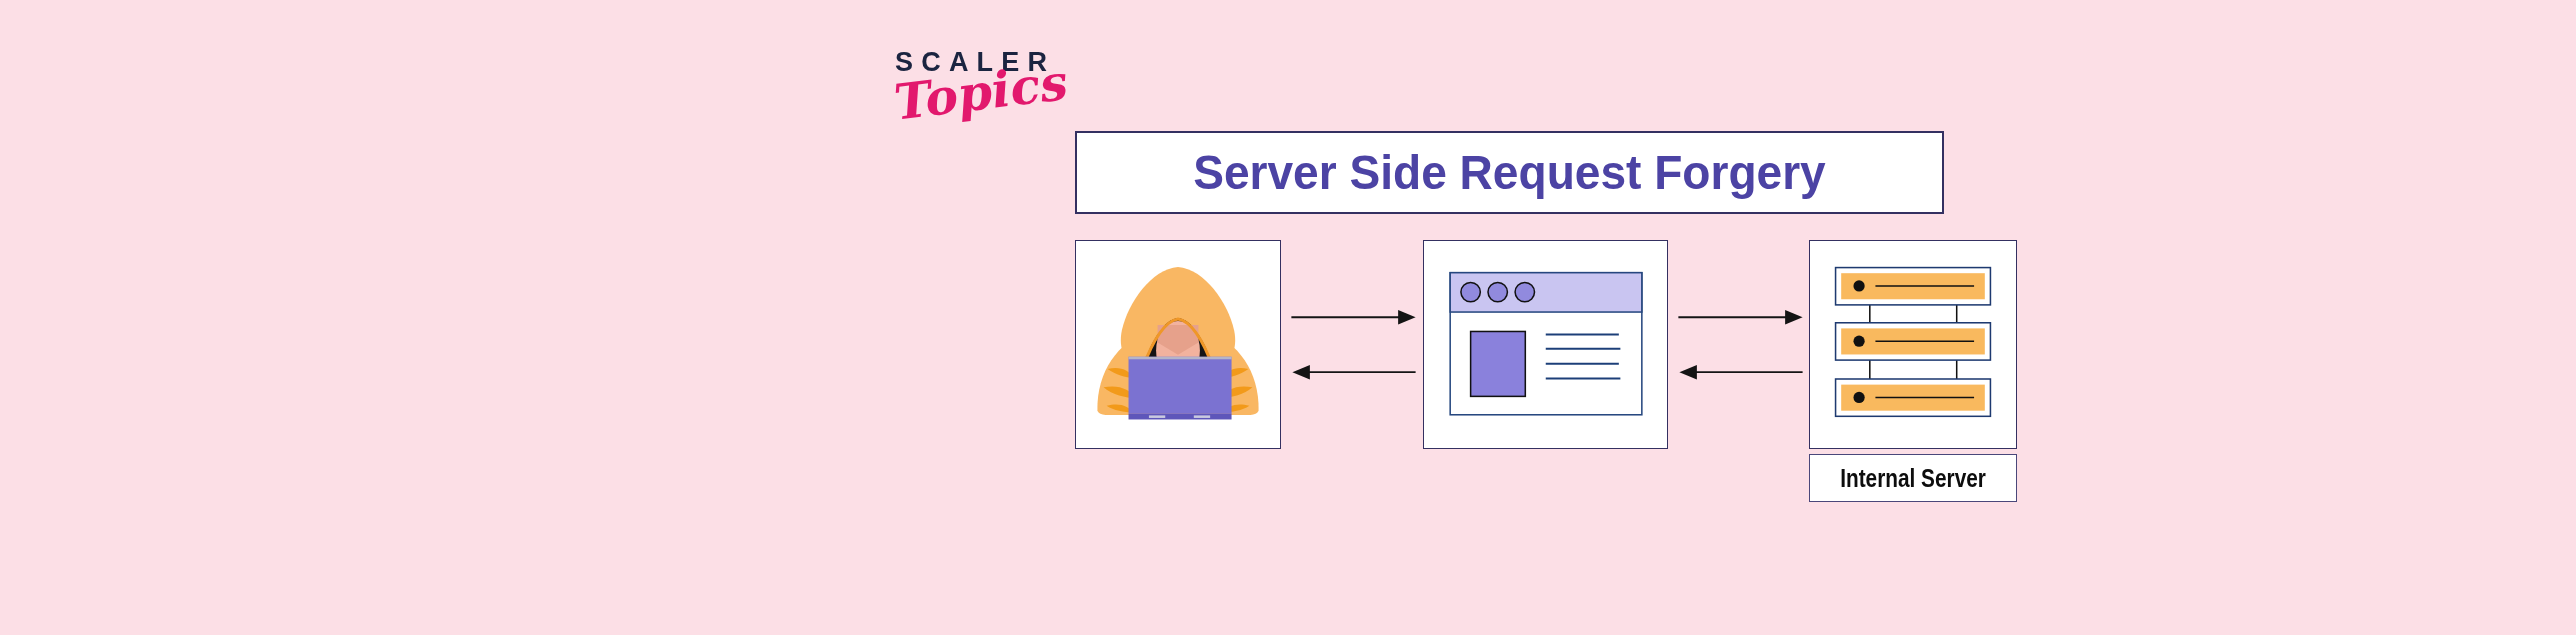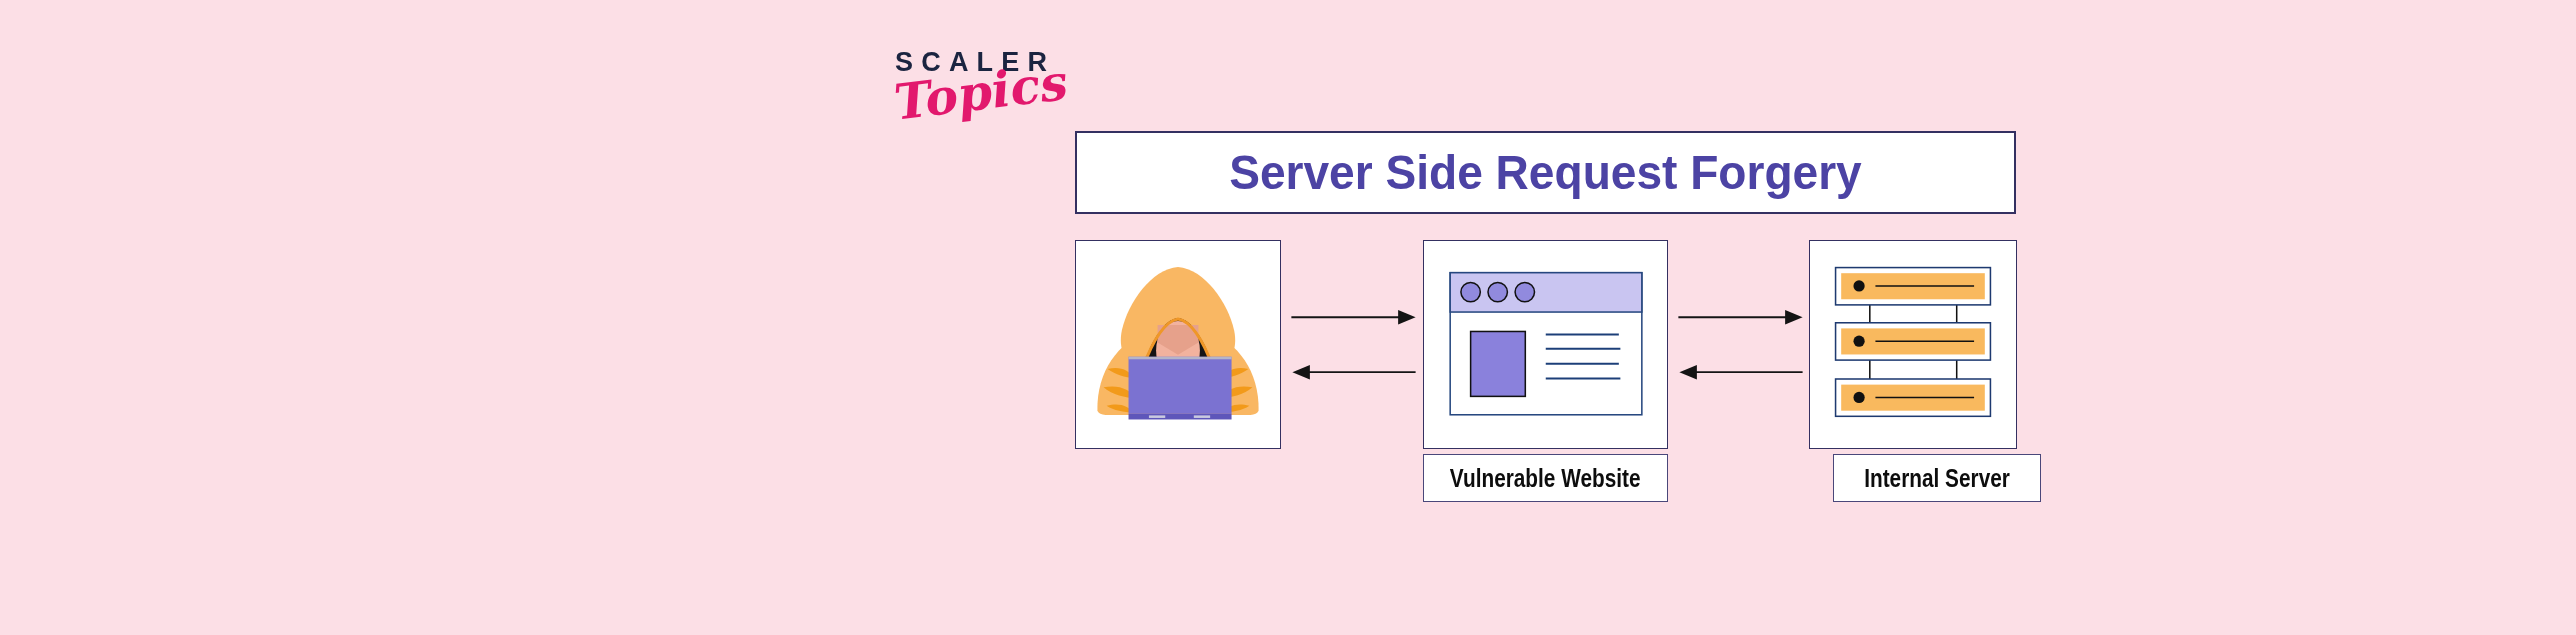--- a/index.html
+++ b/index.html
@@ -14,21 +14,21 @@
   }
   .logo-sub{
     font-family:"DejaVu Serif",serif;font-style:italic;font-weight:bold;
     font-size:49px;color:#e2186d;line-height:0.9;
     transform:rotate(-7deg);transform-origin:left top;
     margin-top:3.1px;margin-left:-3.1px;
   }
 
   
   .title-box{
-    position:absolute;left:1075px;top:131px;width:941px;height:83px;
+    position:absolute;left:1075px;top:131px;width:869px;height:83px;
     background:#ffffff;border:2.1px solid #343061;box-sizing:border-box;
     display:flex;align-items:center;justify-content:center;
   }
   .title-text{
     font-size:48px;font-weight:bold;color:#4c43a4;white-space:nowrap;
     transform:scaleX(0.96);
   }
 
   
   .node-box{
@@ -40,21 +40,21 @@
   #node-website{left:1423px;width:245px;}
   #node-server{left:1809px;width:208px;}
 
   .label-box{
     position:absolute;top:454px;height:48px;background:#ffffff;
     border:1.5px solid #4a477a;box-sizing:border-box;
     display:flex;align-items:center;justify-content:center;
   }
   #label-attacker{left:1075px;width:206px;}
   #label-website{left:1423px;width:245px;}
-  #label-server{left:1809px;width:208px;margin-left:24px;}
+  #label-server{left:1809px;width:208px;}
   .label-text{
     font-size:26px;font-weight:bold;color:#0d0d0d;white-space:nowrap;
     transform:scaleX(0.8);
   }
 
   
   .arrow-svg{position:absolute;overflow:visible;}
   #arrows-left{left:1286px;top:307px;}
   #arrows-right{left:1673px;top:307px;}
 </style>
@@ -142,23 +142,20 @@
       <circle cx="96" cy="196" r="11" fill="#111111"></circle>
       <line x1="128" y1="196" x2="321" y2="196" stroke="#111111" stroke-width="3"></line>
 
       <rect x="50" y="270" width="303" height="73" fill="#ffffff" stroke="#1e3a70" stroke-width="3"></rect>
       <rect x="61" y="281" width="281" height="51" fill="#f9b95e"></rect>
       <circle cx="96" cy="306" r="11" fill="#111111"></circle>
       <line x1="128" y1="306" x2="321" y2="306" stroke="#111111" stroke-width="3"></line>
     </svg>
   </div>
 
-  <div class="label-box" id="label-website">
-    <span class="label-text">Vulnerable Website</span>
-  </div>
   <div class="label-box" id="label-server">
     <span class="label-text">Internal Server</span>
   </div>
 
   <svg id="arrows-left" class="arrow-svg" width="136" height="77" viewBox="0 0 264 150" aria-hidden="true">
     <g>
       <line x1="10" y1="20" x2="222" y2="20" stroke="#141414" stroke-width="3.5"></line>
       <polygon points="252,20 218,6 218,34" fill="#141414"></polygon>
     </g>
     <g>

